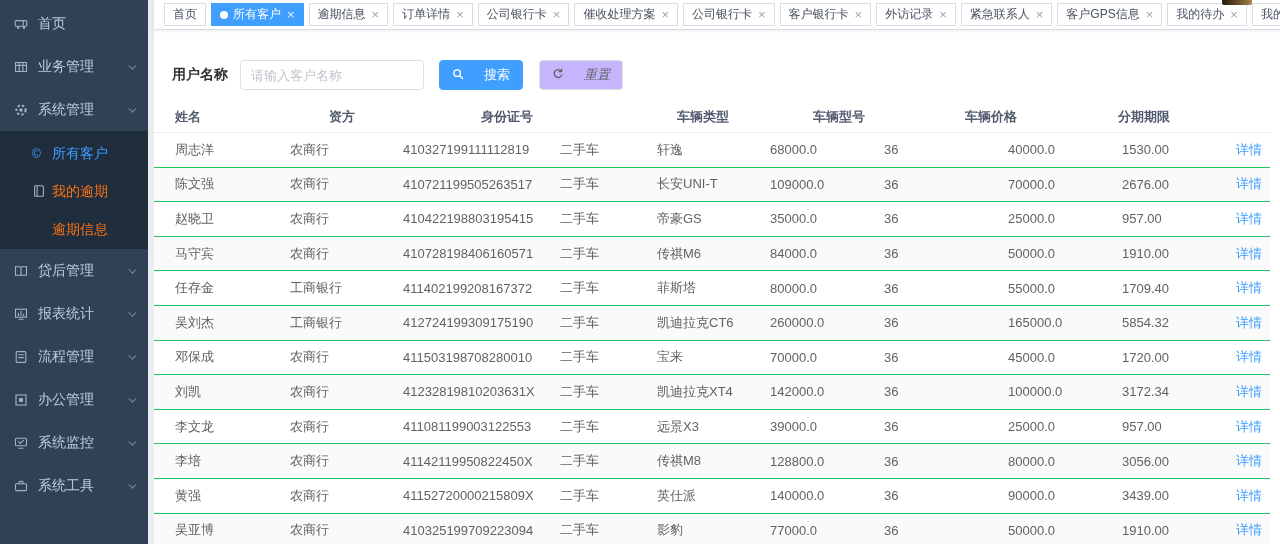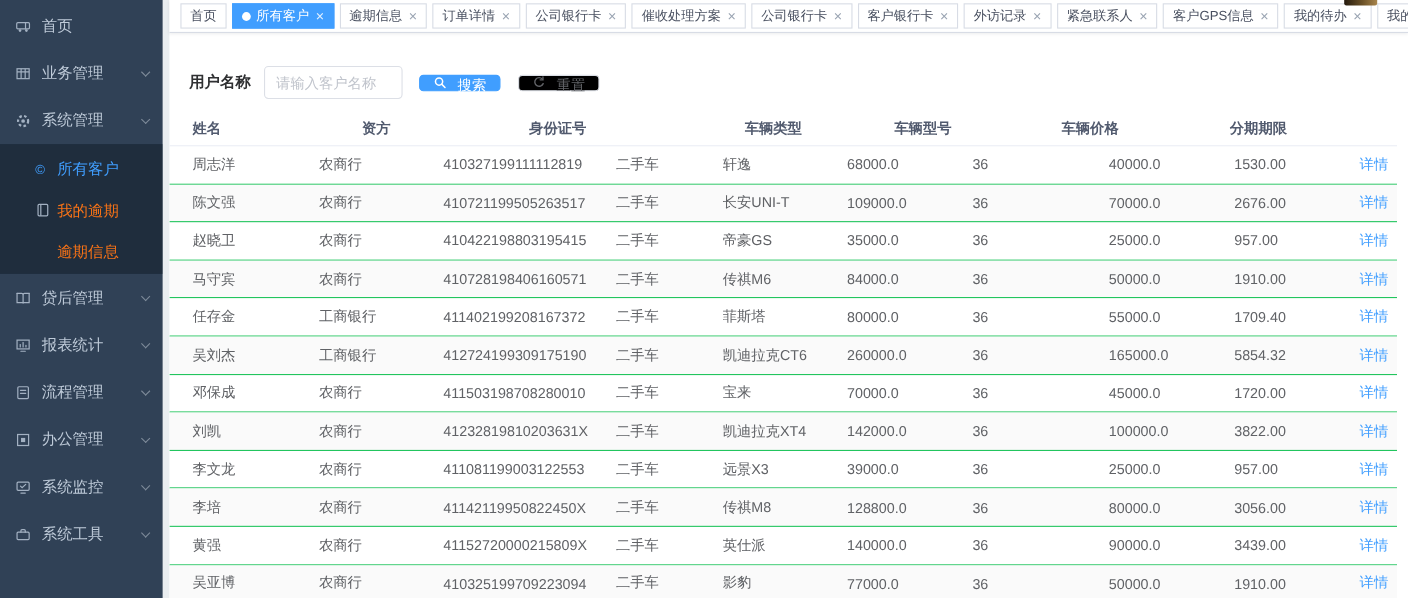--- a/index.html
+++ b/index.html
@@ -72,33 +72,33 @@
     background: linear-gradient(90deg, #241a0e, #6b5127 55%, #a8854c);
     border-radius: 0 0 2px 2px; z-index: 5; cursor: pointer;
   }
 
   .content { flex: 1; padding: 12px 10px 0 0; overflow: hidden; position: relative; }
 
   
   .search-row { display: flex; align-items: center; margin: 18px 0 12px 18px; }
   .search-label { font-size: 14px; font-weight: bold; color: #303133; margin-right: 12px; }
   .search-input {
-    width: 126px; height: 30px; border: 1px solid #dcdfe6; border-radius: 4px;
+    width: 184px; height: 30px; border: 1px solid #dcdfe6; border-radius: 4px;
     padding: 0 10px; font-size: 13px; color: #606266; outline: none;
     font-family: inherit;
   }
   .search-input::placeholder { color: #c0c4cc; }
   .btn {
-    height: 15px; display: inline-flex; gap: 10px;
+    height: 30px; display: inline-flex; align-items: center; gap: 20px;
     border-radius: 4px; font-size: 13px; padding: 0 12px; cursor: pointer;
     border: 1px solid transparent; font-family: inherit;
   }
   .btn svg { width: 12px; height: 12px; }
   .btn-primary { background: #409eff; border-color: #409eff; color: #fff; margin-left: 15px; }
-  .btn-default { background: #000000; border-color: #dcdfe6; color: #606266; margin-left: 16px; }
+  .btn-default { background: #c4b5fd; border-color: #dcdfe6; color: #606266; margin-left: 16px; font-style: italic; }
 
   
   .table { font-size: 13px; }
   .t-row {
     display: grid;
     grid-template-columns: 115px 113px 157px 97px 113px 114px 124px 114px 1fr 46px;
     align-items: center;
     padding: 0 8px 0 21px;
     border-bottom: 1px solid #22c55e;
     height: 34.6px;
@@ -419,21 +419,21 @@
             </div>
             <div class="t-row">
               <div class="t-cell">刘凯</div>
               <div class="t-cell">农商行</div>
               <div class="t-cell">41232819810203631X</div>
               <div class="t-cell">二手车</div>
               <div class="t-cell">凯迪拉克XT4</div>
               <div class="t-cell">142000.0</div>
               <div class="t-cell">36</div>
               <div class="t-cell">100000.0</div>
-              <div class="t-cell">3822.00</div>
+              <div class="t-cell">3172.34</div>
               <div class="t-cell op"><a class="detail-link">详情</a></div>
             </div>
             <div class="t-row">
               <div class="t-cell">李文龙</div>
               <div class="t-cell">农商行</div>
               <div class="t-cell">411081199003122553</div>
               <div class="t-cell">二手车</div>
               <div class="t-cell">远景X3</div>
               <div class="t-cell">39000.0</div>
               <div class="t-cell">36</div>

